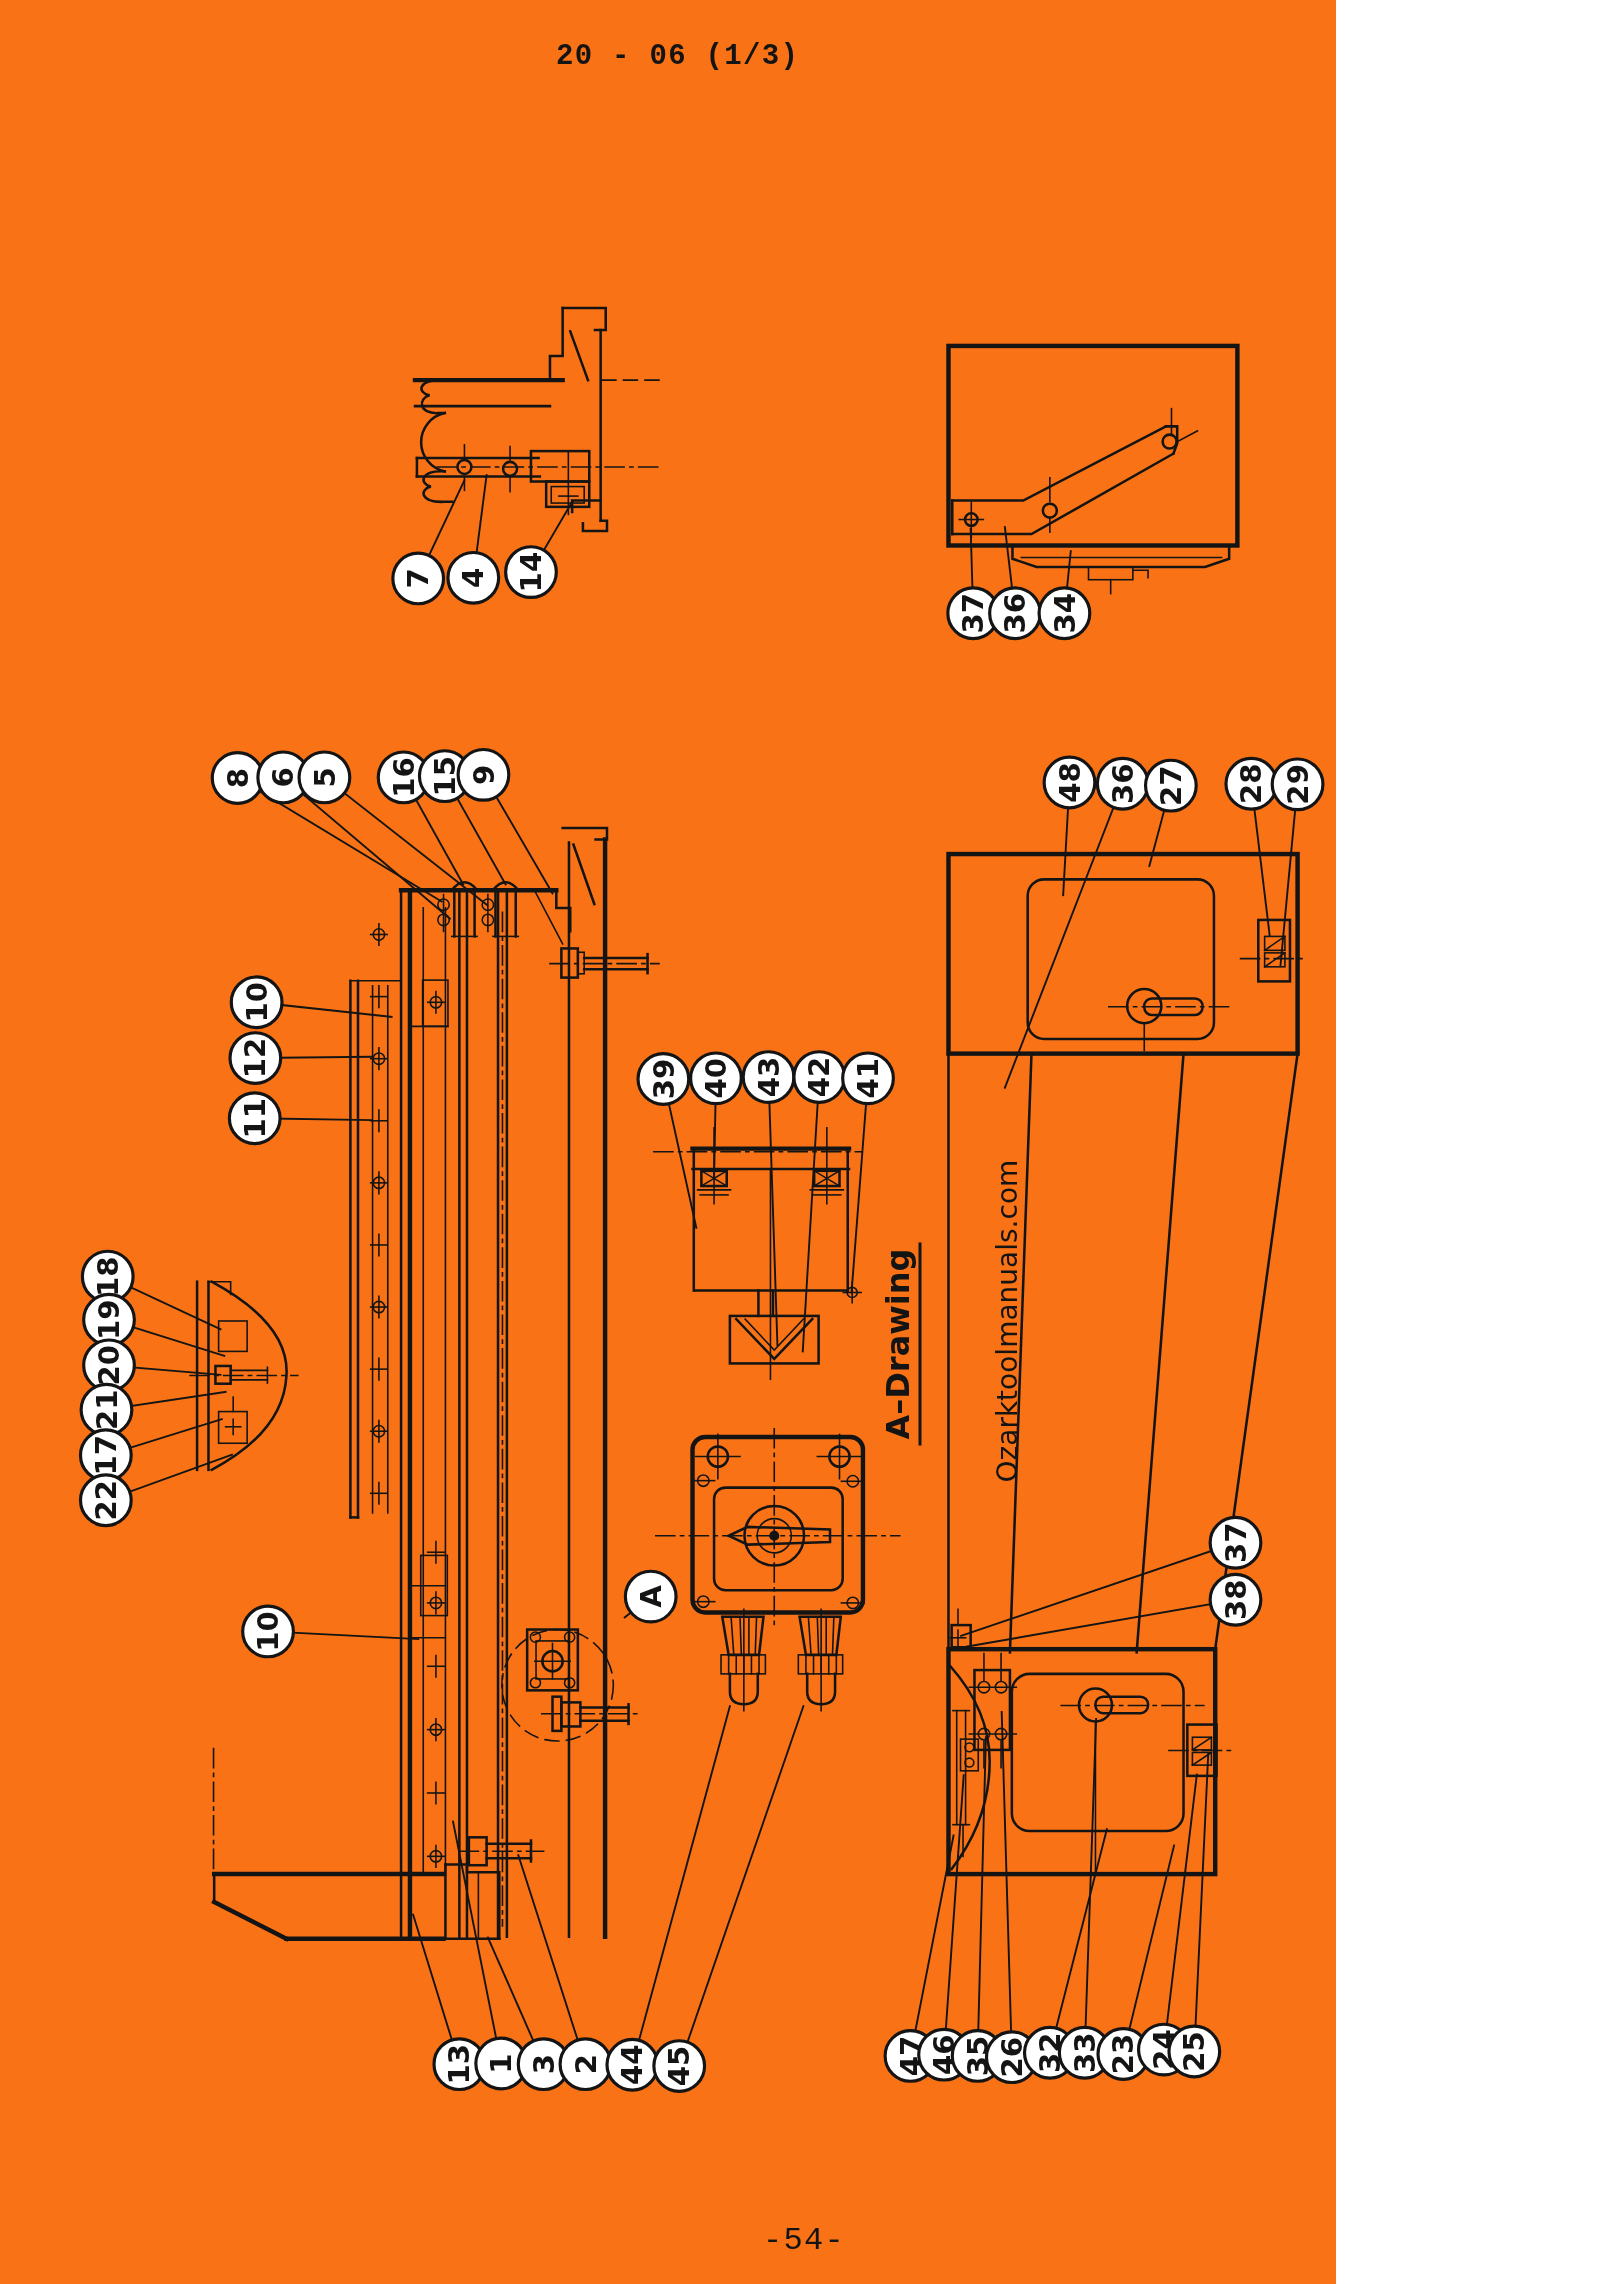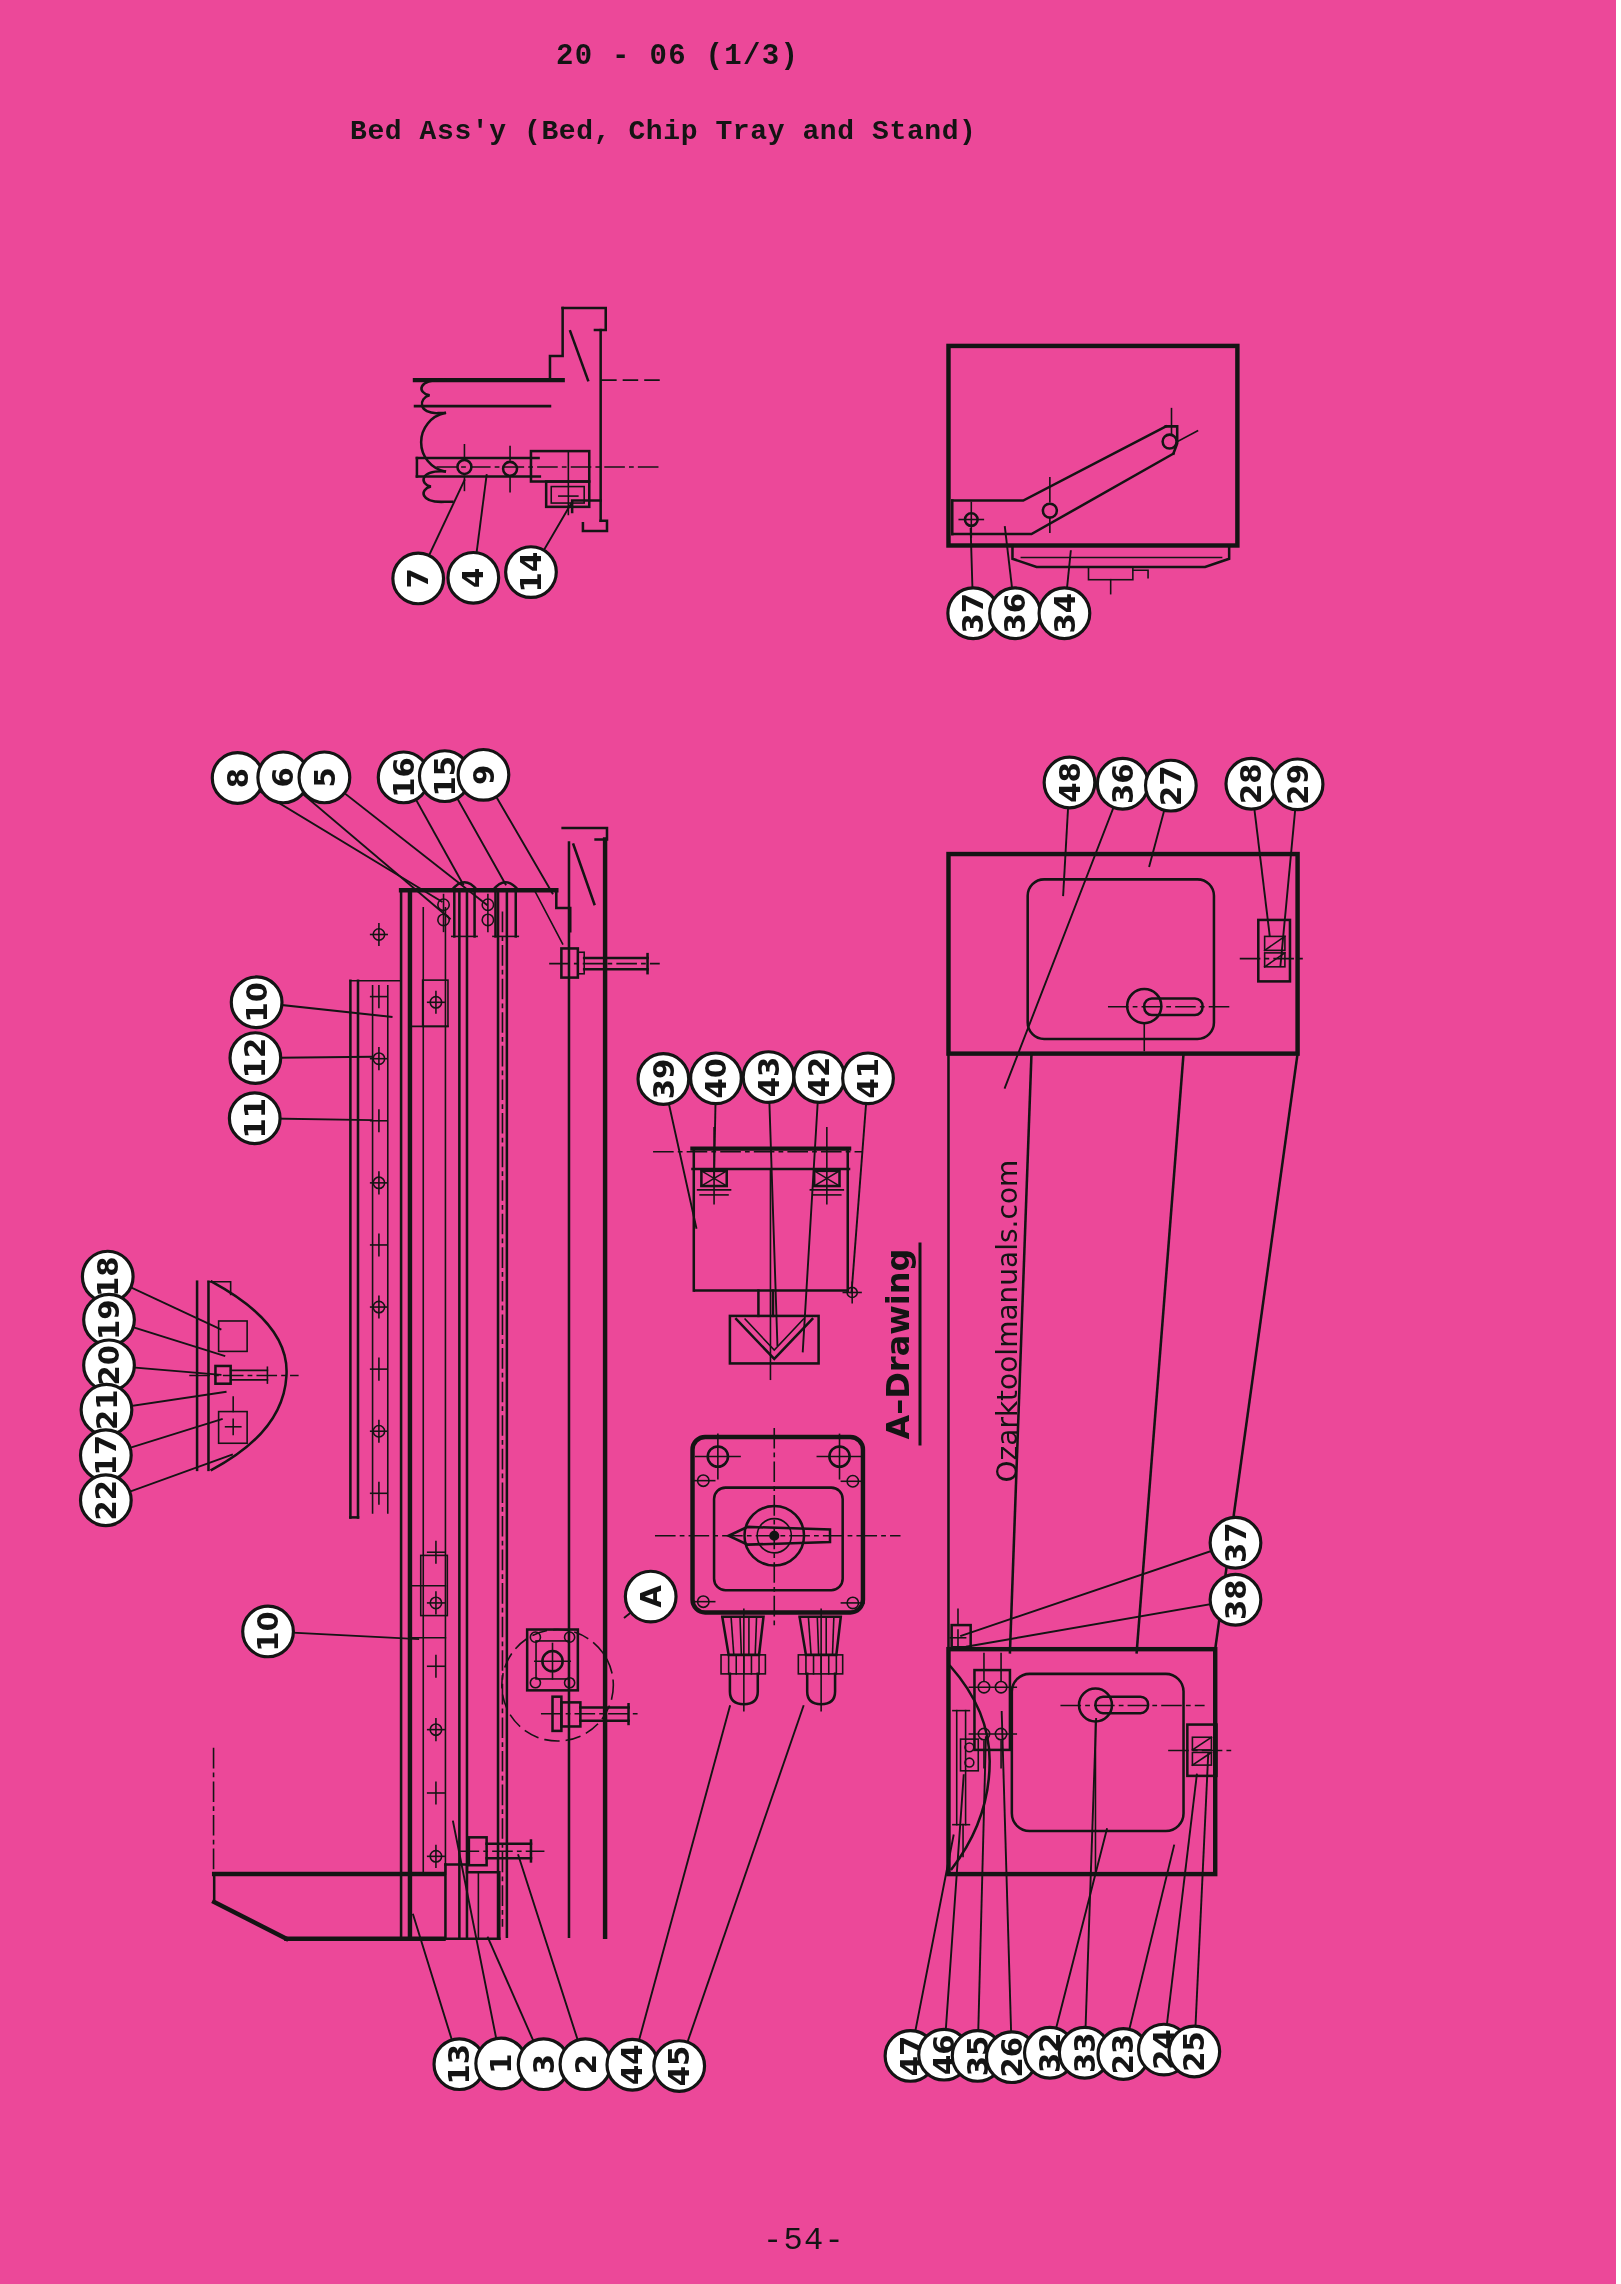--- a/index.html
+++ b/index.html
@@ -1,16 +1,16 @@
 <!DOCTYPE html>
 <html style="font-size:10px"><head>
 <meta charset="utf-8">
 <style>
   html,body{margin:0;padding:0;background:#ffffff;}
-  #page{position:relative;width:1616px;height:2284px;background:#ec4899;overflow:hidden;
+  #page{position:relative;width:1336px;height:2284px;background:#f97316;overflow:hidden;
         font-family:"Liberation Mono",monospace;color:#141414;}
   .txt{position:absolute;white-space:nowrap;line-height:1;}
   #part-code{left:556px;top:42px;font-size:29px;font-weight:700;letter-spacing:1.3px;}
   #doc-title{left:350px;top:118px;font-size:28px;font-weight:700;letter-spacing:0.6px;}
   #page-number{left:763px;top:2225px;font-size:32px;font-weight:400;letter-spacing:1.3px;}
   #watermark{left:864px;top:1321px;width:291px;height:32px;text-align:center;
              font-family:"DejaVu Sans",sans-serif;font-size:28px;font-weight:400;
              transform:rotate(-90deg);}
   #a-drawing-label{left:800px;top:1324px;width:203px;height:37px;text-align:center;
              font-family:"DejaVu Sans",sans-serif;font-size:32px;font-weight:700;
@@ -26,21 +26,20 @@
   .callout-label{fill:#141414;stroke:none;font-family:"DejaVu Sans",sans-serif;
       font-size:46px;font-weight:700;text-anchor:middle;}
   .leader{stroke-width:3;}
 </style>
 </head>
 <body>
 
 <div id="page">
 
   <div id="part-code" class="txt">20 - 06 (1/3)</div>
-  <div id="doc-title" class="txt">Bed Ass'y (Bed, Chip Tray and Stand)</div>
   <div id="watermark" class="txt">Ozarktoolmanuals.com</div>
   <div id="a-drawing-label" class="txt">A–Drawing</div>
   <div id="page-number" class="txt">-54-</div>
 
   <svg id="drawing-svg" width="1622" height="2284" viewBox="0 0 2560 3605">
 
     <g>
       <path d="M 888 486 H 956 V 521 H 939"></path>
       <path d="M 888 486 V 562 H 868 V 598"></path>
       <line x1="900" y1="523" x2="928" y2="600"></line>

